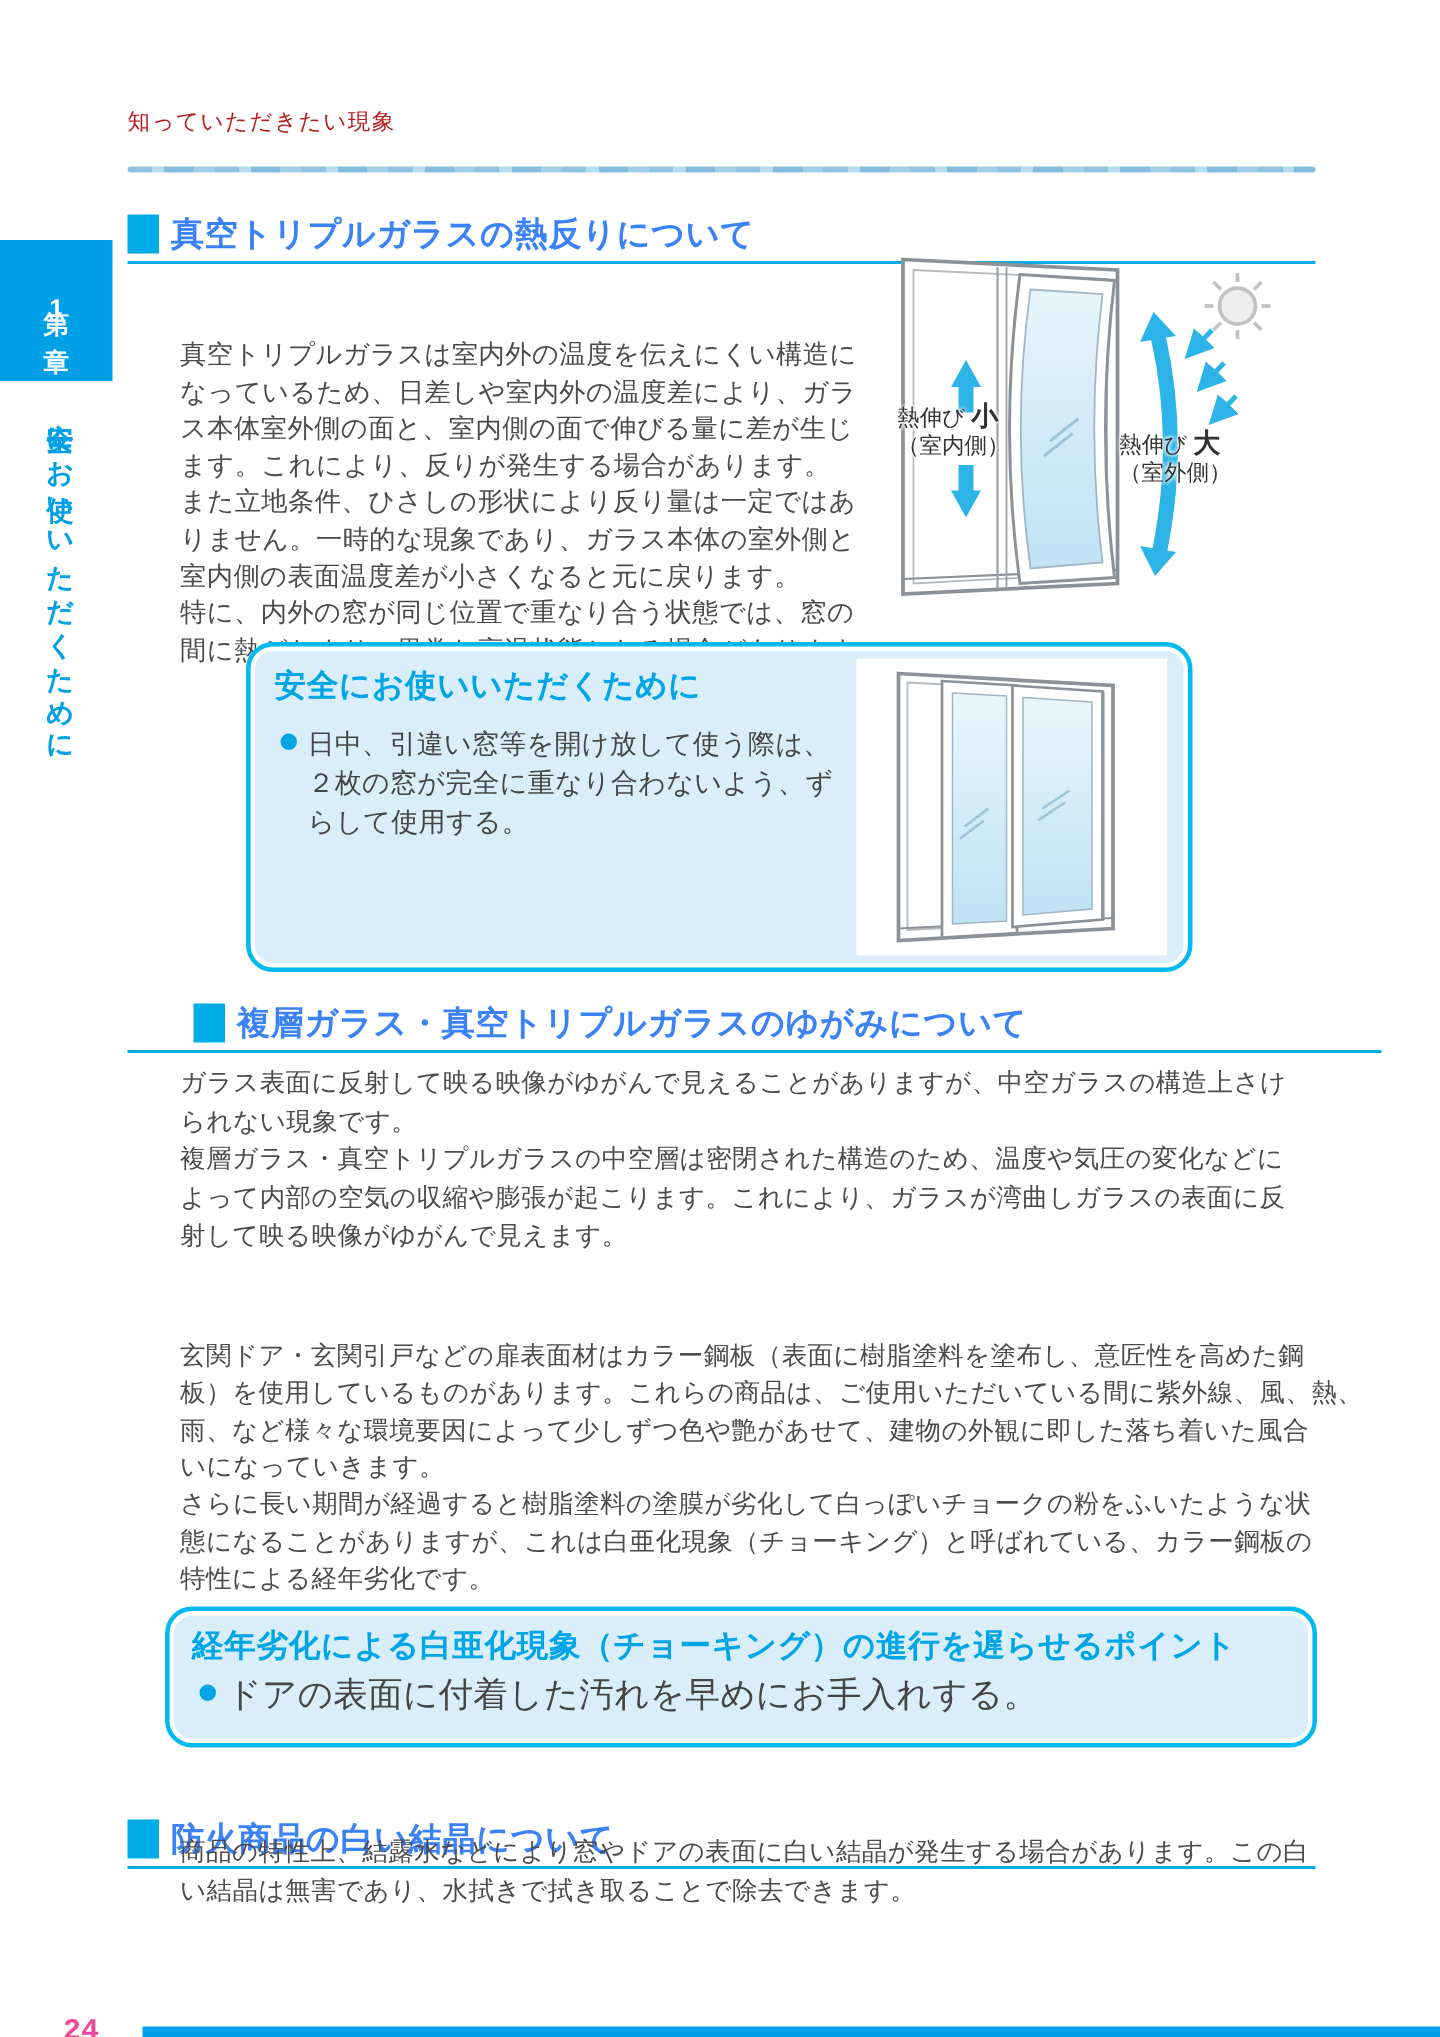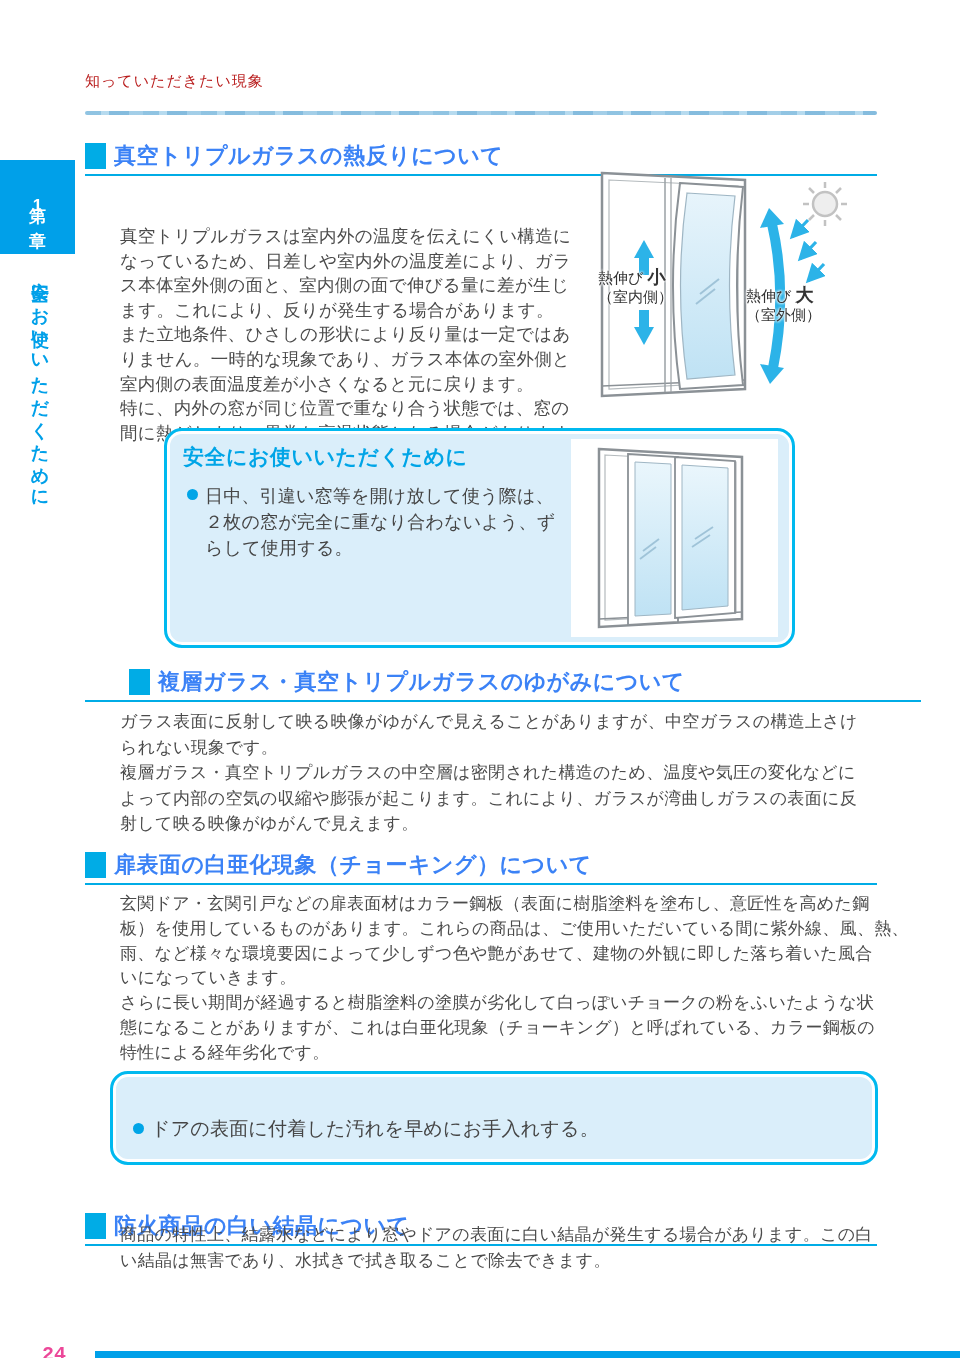--- a/index.html
+++ b/index.html
@@ -192,35 +192,32 @@
   <div class="section-head" style="top:669px;padding-left:44px;">
     <span class="head-marker"></span>
     <h2 class="section-title">複層ガラス・真空トリプルガラスのゆがみについて</h2>
   </div>
   <div class="body-text" style="top:709px;width:770px;line-height:25.5px;font-size:17px;">ガラス表面に反射して映る映像がゆがんで見えることがありますが、中空ガラスの構造上さけ
 られない現象です。
 複層ガラス・真空トリプルガラスの中空層は密閉された構造のため、温度や気圧の変化などに
 よって内部の空気の収縮や膨張が起こります。これにより、ガラスが湾曲しガラスの表面に反
 射して映る映像がゆがんで見えます。</div>
 
-  <div class="section-head" style="top:852px;">
-    <span class="head-marker"></span>
-    <h2 class="section-title">扉表面の白亜化現象（チョーキング）について</h2>
-  </div>
   <div class="body-text" style="top:892px;width:770px;line-height:24.8px;font-size:17px;">玄関ドア・玄関引戸などの扉表面材はカラー鋼板（表面に樹脂塗料を塗布し、意匠性を高めた鋼
 板）を使用しているものがあります。これらの商品は、ご使用いただいている間に紫外線、風、熱、
 雨、など様々な環境要因によって少しずつ色や艶があせて、建物の外観に即した落ち着いた風合
 いになっていきます。
 さらに長い期間が経過すると樹脂塗料の塗膜が劣化して白っぽいチョークの粉をふいたような状
 態になることがありますが、これは白亜化現象（チョーキング）と呼ばれている、カラー鋼板の
 特性による経年劣化です。</div>
 
   <div class="point-box" style="left:110px;top:1071px;width:762px;height:88px;">
+    <div class="point-box-title" style="left:15px;top:9px;">経年劣化による白亜化現象（チョーキング）の進行を遅らせるポイント</div>
     <span class="bullet-dot" style="left:20px;top:49px;"></span>
-    <div class="bullet-text" style="left:38px;top:42px;font-size:19px;">ドアの表面に付着した汚れを早めにお手入れする。</div>
+    <div class="bullet-text" style="left:38px;top:42px;font-size:23px;">ドアの表面に付着した汚れを早めにお手入れする。</div>
   </div>
 
   <div class="section-head" style="top:1213px;">
     <span class="head-marker"></span>
     <h2 class="section-title">防火商品の白い結晶について</h2>
   </div>
   <div class="body-text" style="top:1222px;width:770px;line-height:25.5px;font-size:17px;">商品の特性上、結露水などにより窓やドアの表面に白い結晶が発生する場合があります。この白
 い結晶は無害であり、水拭きで拭き取ることで除去できます。</div>
 
   <div class="page-number">24</div>

